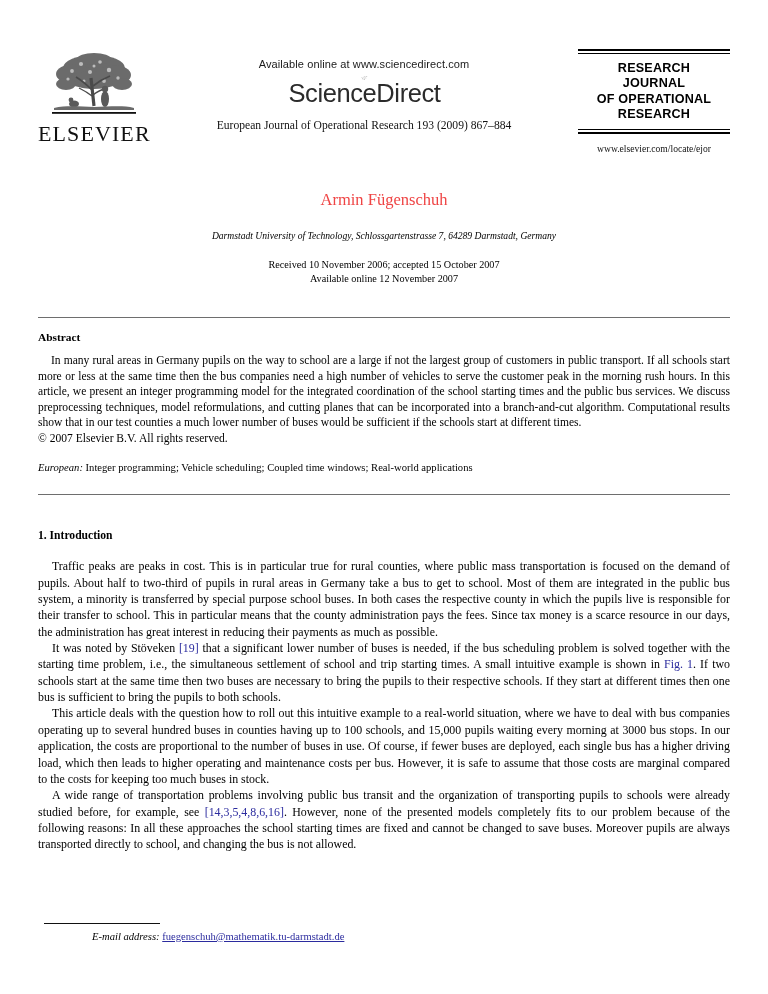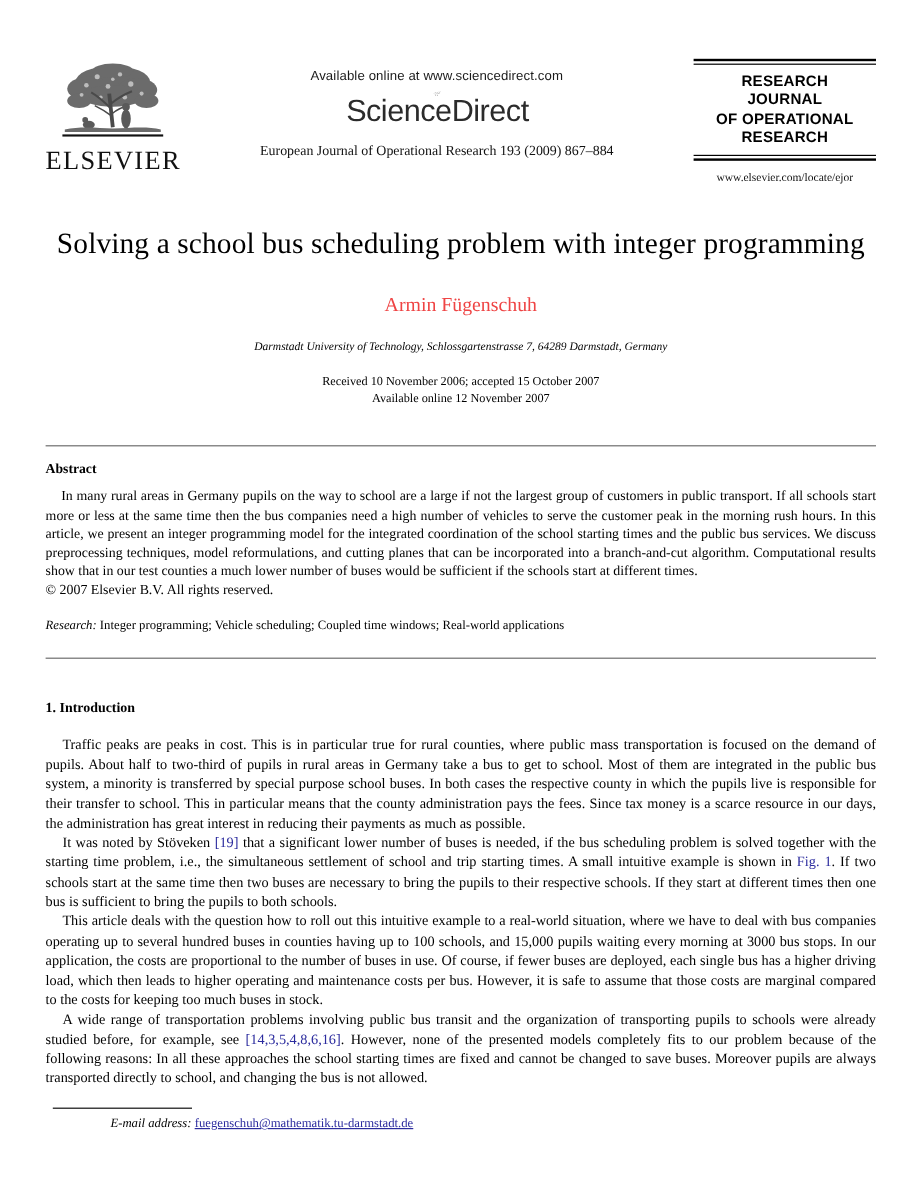--- a/index.html
+++ b/index.html
@@ -318,37 +318,36 @@
         <div>OF OPERATIONAL</div>
         <div>RESEARCH</div>
       </div>
       <div class="jl-rule-bot"></div>
       <div class="jl-url">www.elsevier.com/locate/ejor</div>
     </div>
 
   </div>
 
   <div class="title-block">
-    <h1 class="paper-title">Solving a school bus scheduling problem with integer programming</h1>
     <div class="author">Armin Fügenschuh</div>
     <div class="affiliation">Darmstadt University of Technology, Schlossgartenstrasse 7, 64289 Darmstadt, Germany</div>
     <div class="dates">
       <div>Received 10 November 2006; accepted 15 October 2007</div>
       <div>Available online 12 November 2007</div>
     </div>
   </div>
 
   <hr class="hrule rule-above-abstract">
 
   <div class="abstract-block">
     <p class="abstract-head">Abstract</p>
     <p class="abstract-body">In many rural areas in Germany pupils on the way to school are a large if not the largest group of customers in public transport. If all schools start more or less at the same time then the bus companies need a high number of vehicles to serve the customer peak in the morning rush hours. In this article, we present an integer programming model for the integrated coordination of the school starting times and the public bus services. We discuss preprocessing techniques, model reformulations, and cutting planes that can be incorporated into a branch-and-cut algorithm. Computational results show that in our test counties a much lower number of buses would be sufficient if the schools start at different times.</p>
     <p class="copyright-line">© 2007 Elsevier B.V. All rights reserved.</p>
     <div class="keywords">
-      <span class="kw-label">Research:</span>
+      <span class="kw-label">European:</span>
       <span>Integer programming; Vehicle scheduling; Coupled time windows; Real-world applications</span>
     </div>
   </div>
 
   <hr class="hrule rule-below-abstract">
 
   <h2 class="section-head">1. Introduction</h2>
 
   <div>
     <p class="body-para first" id="para-p1">Traffic peaks are peaks in cost. This is in particular true for rural counties, where public mass transportation is focused on the demand of pupils. About half to two-third of pupils in rural areas in Germany take a bus to get to school. Most of them are integrated in the public bus system, a minority is transferred by special purpose school buses. In both cases the respective county in which the pupils live is responsible for their transfer to school. This in particular means that the county administration pays the fees. Since tax money is a scarce resource in our days, the administration has great interest in reducing their payments as much as possible.</p>

